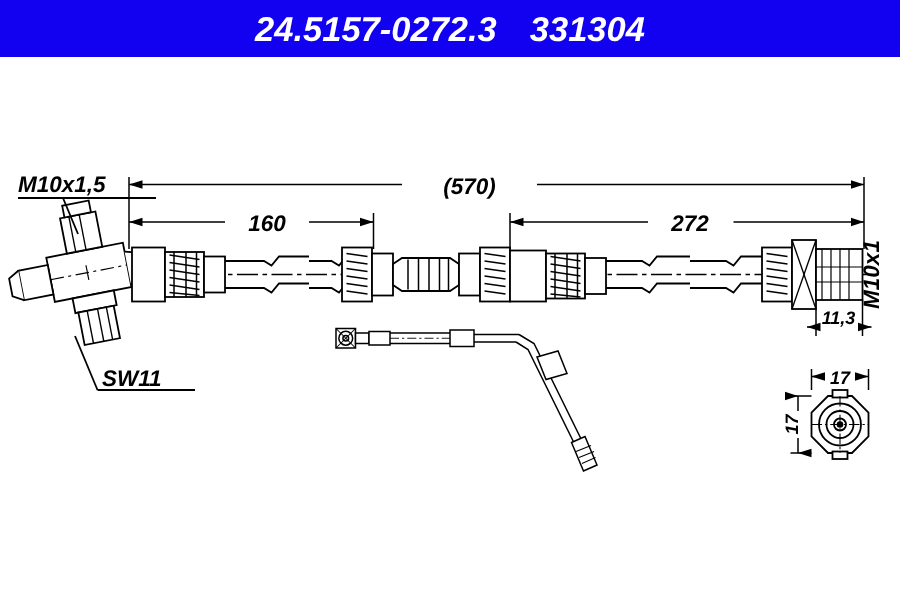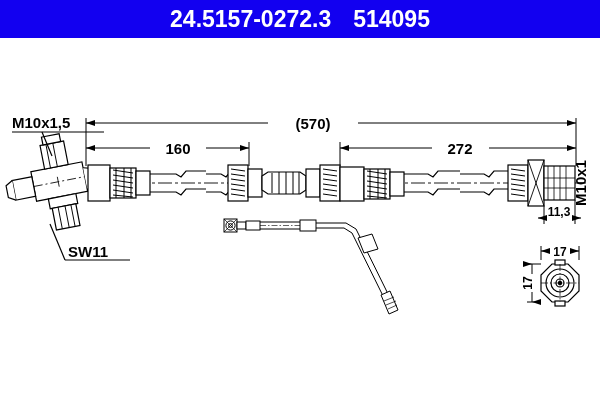--- a/index.html
+++ b/index.html
@@ -12,20 +12,21 @@
     height: 400px;
     font-family: "Liberation Sans", sans-serif;
     overflow: hidden;
     position: relative;
   }
   #sheet {
     position: relative;
     width: 600px;
     height: 400px;
     background: #ffffff;
+    font-style: italic;
   }
   #title-bar {
     position: absolute;
     left: 0;
     top: 0;
     width: 600px;
     height: 38px;
     background: #1200f0;
     display: flex;
     align-items: center;
@@ -61,21 +62,21 @@
   .lbl-thread { font-size: 15px; }
 </style>
 </head>
 <body>
 
 <div id="sheet">
 
   <div id="title-bar">
     <span class="title-text">24.5157-0272.3</span>
     <span class="title-gap"></span>
-    <span class="title-text">514095</span>
+    <span class="title-text">331304</span>
   </div>
 
   <div id="drawing">
     <svg width="600" height="362" viewBox="0 0 600 362" xmlns="http://www.w3.org/2000/svg">
       <defs>
         <marker id="arrL" markerWidth="9" markerHeight="7" refX="0" refY="3.5" orient="auto">
           <polygon points="0,3.5 9,0.6 9,6.4" fill="#000"></polygon>
         </marker>
         <marker id="arrR" markerWidth="9" markerHeight="7" refX="9" refY="3.5" orient="auto">
           <polygon points="9,3.5 0,0.6 0,6.4" fill="#000"></polygon>

